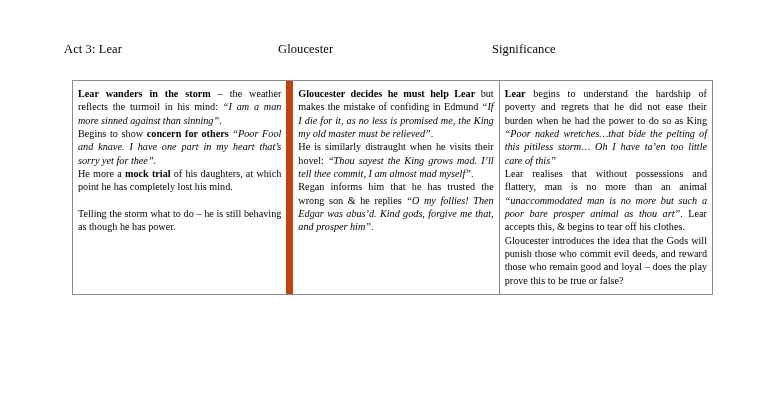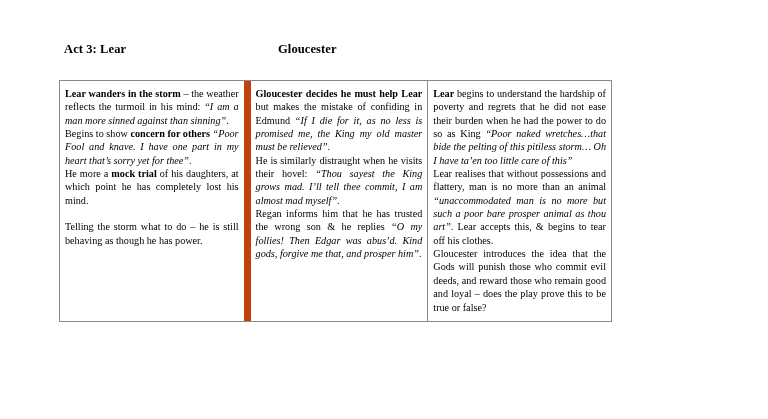--- a/index.html
+++ b/index.html
@@ -22,34 +22,34 @@
   }
   .headers {
     position: absolute;
     left: 64px;
     top: 42px;
     width: 641px;
     display: flex;
   }
   .hdr {
     font-size: 12.5px;
-    font-weight: bold;
+    font-weight: normal;
     letter-spacing: 0.1px;
     line-height: 15px;
     white-space: nowrap;
   }
   .hdr-1 { width: 214px; }
   .hdr-2 { width: 214px; }
   .hdr-3 { width: 213px; }
 
   .table {
     position: absolute;
-    left: 59px;
+    left: 72px;
     top: 80px;
-    width: 553px;
+    width: 641px;
     border: 1px solid #8a8a8a;
     box-sizing: border-box;
     display: flex;
     background: #ffffff;
   }
   .col {
     box-sizing: border-box;
     padding: 6px 5px 7px 5px;
     font-size: 10.2px;
     line-height: 13.35px;
@@ -72,20 +72,21 @@
   i, em { font-style: italic; }
 </style>
 </head>
 <body>
 
 <div class="page">
 
   <div class="headers">
     <div class="hdr hdr-1">Act 3: Lear</div>
     <div class="hdr hdr-2">Gloucester</div>
+    <div class="hdr hdr-3">Significance</div>
   </div>
 
   <div class="table">
     <div class="col col-1">
         <p class="para"><b>Lear wanders in the storm</b><span> – the weather reflects the turmoil in his mind: </span><i>“I am a man more sinned against than sinning”</i><span>.</span></p>
         <p class="para"><span>Begins to show </span><b>concern for others</b><span> </span><i>“Poor Fool and knave. I have one part in my heart that’s sorry yet for thee”</i><span>.</span></p>
         <p class="para"><span>He more a </span><b>mock trial</b><span> of his daughters, at which point he has completely lost his mind.</span></p>
         <div class="spacer"></div>
         <p class="para"><span>Telling the storm what to do – he is still behaving as though he has power.</span></p>
       </div>

